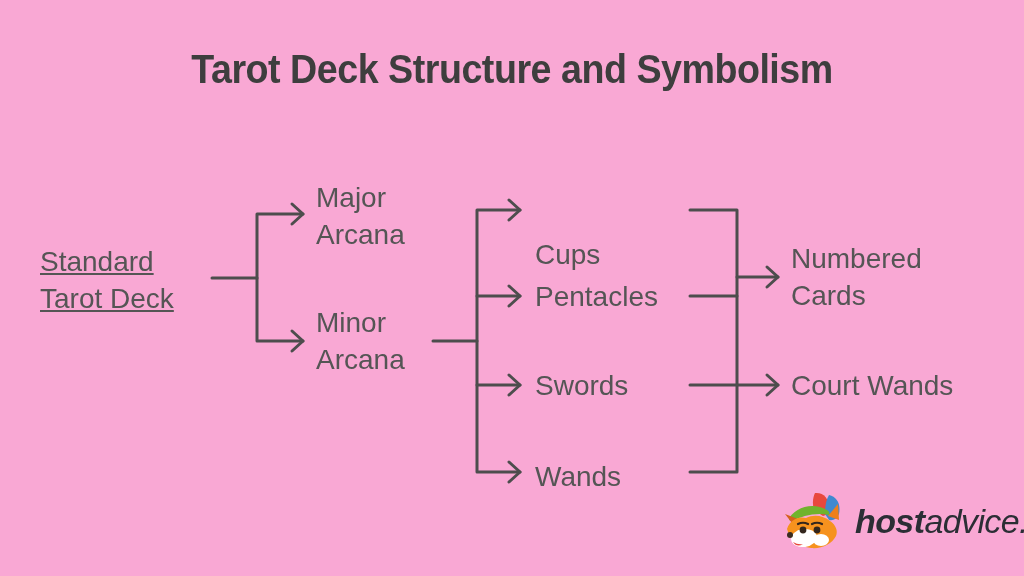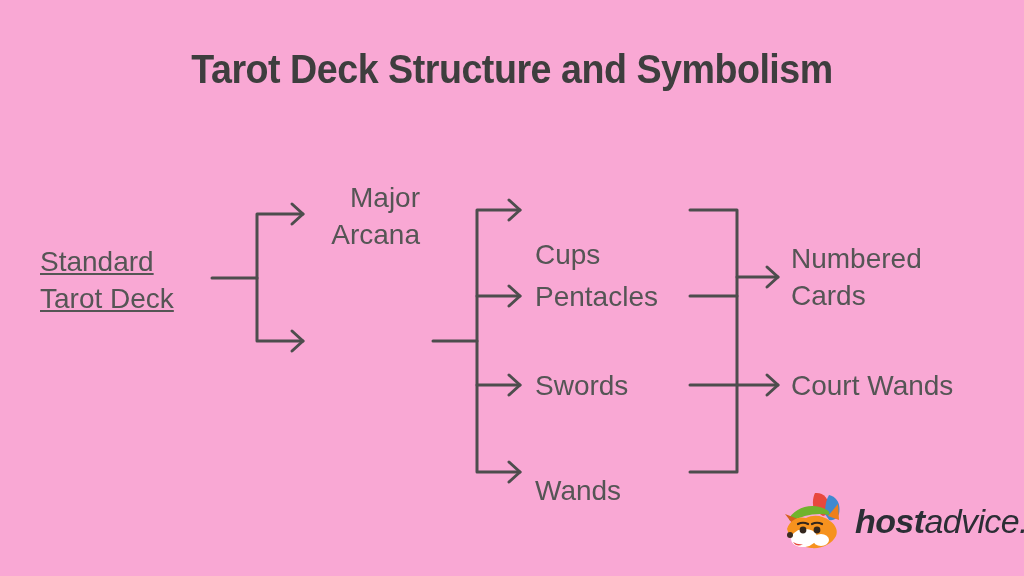--- a/index.html
+++ b/index.html
@@ -36,26 +36,26 @@
     stroke-linecap: round;
     stroke-linejoin: round;
   }
   .node {
     position: absolute;
     font-size: 28px;
     line-height: 37px;
     color: #555555;
   }
   .n-root      { left: 40px;  top: 243px; width: 160px; text-decoration: underline; }
-  .n-major     { left: 308px; top: 179px; width: 112px; text-align: right; }
+  .n-major     { left: 316px; top: 179px; width: 112px; }
   .n-minor     { left: 316px; top: 304px; width: 112px; }
   .n-cups      { left: 535px; top: 192px; white-space: nowrap; margin-top: 44px; }
   .n-pentacles { left: 535px; top: 278px; white-space: nowrap; }
   .n-swords    { left: 535px; top: 367px; white-space: nowrap; }
-  .n-wands     { left: 535px; top: 472px; white-space: nowrap; text-align: right; }
+  .n-wands     { left: 535px; top: 458px; white-space: nowrap; text-align: right; }
   .n-numbered  { left: 791px; top: 240px; width: 158px; }
   .n-court     { left: 791px; top: 367px; white-space: nowrap; }
   .logo {
     position: absolute;
     left: 784px;
     top: 491px;
     height: 60px;
     display: flex;
     align-items: center;
     gap: 7px;
@@ -96,20 +96,21 @@
     <path d="M690 210 H737 V472 H690"></path>
     <path d="M690 296 H737"></path>
     <path d="M690 385 H778"></path>
     <path d="M737 277 H778"></path>
     <path d="M767 267 L778 277 L767 287"></path>
     <path d="M767 375 L778 385 L767 395"></path>
   </svg>
 
   <div class="node n-root">Standard Tarot Deck</div>
   <div class="node n-major">Major Arcana</div>
+  <div class="node n-minor">Minor Arcana</div>
   <div class="node n-cups">Cups</div>
   <div class="node n-pentacles">Pentacles</div>
   <div class="node n-swords">Swords</div>
   <div class="node n-wands">Wands</div>
   <div class="node n-numbered">Numbered Cards</div>
   <div class="node n-court">Court Wands</div>
 
   <div class="logo">
     <svg width="64" height="58" viewBox="0 0 64 58" aria-hidden="true">
 

